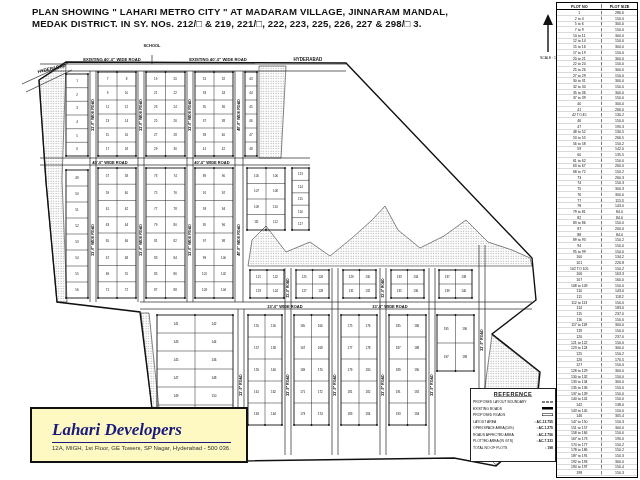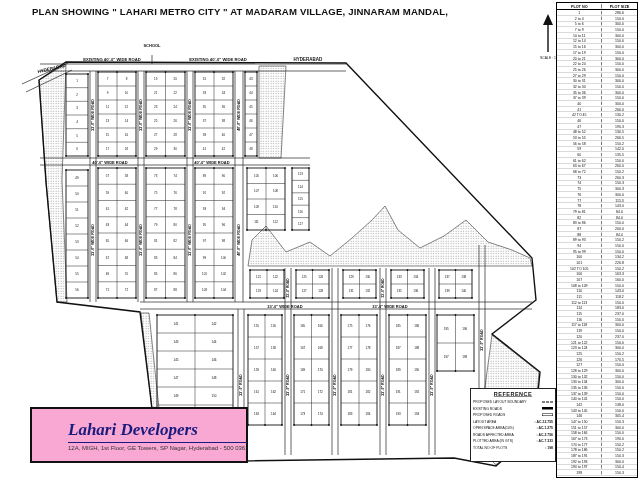--- a/index.html
+++ b/index.html
@@ -37,33 +37,34 @@
   .ref-row { display:flex; justify-content:space-between; align-items:center;
              font-size:6.8px; line-height:13px; }
   .ref-label { white-space:nowrap; }
   .ref-value { font-weight:bold; white-space:nowrap; }
   .sym-dashed { width:22px; border-top:2px dashed #000; height:0; }
   .sym-solid  { width:22px; height:5px; background:#000; }
   .sym-open   { width:22px; height:5px; border:1px solid #000; background:#fff; }
 
   
   #logo-box { left:30px; top:407px; width:218px; height:56px; border:2px solid #111;
-              background:#f9a8d4; z-index:4; display:flex; align-items:center;
-              padding:3px 20px; gap:16px; }
+              background:#fef9c3; z-index:4; display:flex; align-items:center;
+              padding:3px 20px; gap:0; }
   #logo-text-col { flex:1; }
   #company-name { font-family:"Liberation Serif", serif; font-style:italic; font-weight:bold;
                   font-size:17px; color:#191a7d; white-space:nowrap; }
   #company-address { font-size:6px; color:#333; border-top:1.5px solid #191a7d;
                      margin-top:2px; padding-top:2px; white-space:nowrap; }
 </style>
 </head>
 <body>
 
 <div class="abs" id="title-block">
   <div>PLAN SHOWING " LAHARI METRO CITY " AT MADARAM VILLAGE, JINNARAM MANDAL,</div>
+  <div>MEDAK DISTRICT. IN SY. NOs. 212/□ &amp; 219, 221/□, 222, 223, 225, 226, 227 &amp; 298/□ 3.</div>
 </div>
 
 <svg class="abs" id="north-arrow" width="18" height="50" viewBox="0 0 18 50">
   <line x1="9" y1="40" x2="9" y2="8" stroke="#111" stroke-width="1.4"></line>
   <polygon points="4,13 9,2 14,13" fill="#111"></polygon>
   <text x="9" y="47" font-size="3.4" text-anchor="middle" fill="#111">SCALE : 1</text>
 </svg>
 
 <svg class="abs" id="map-svg" width="640" height="480" viewBox="0 0 640 480">
   <defs>

